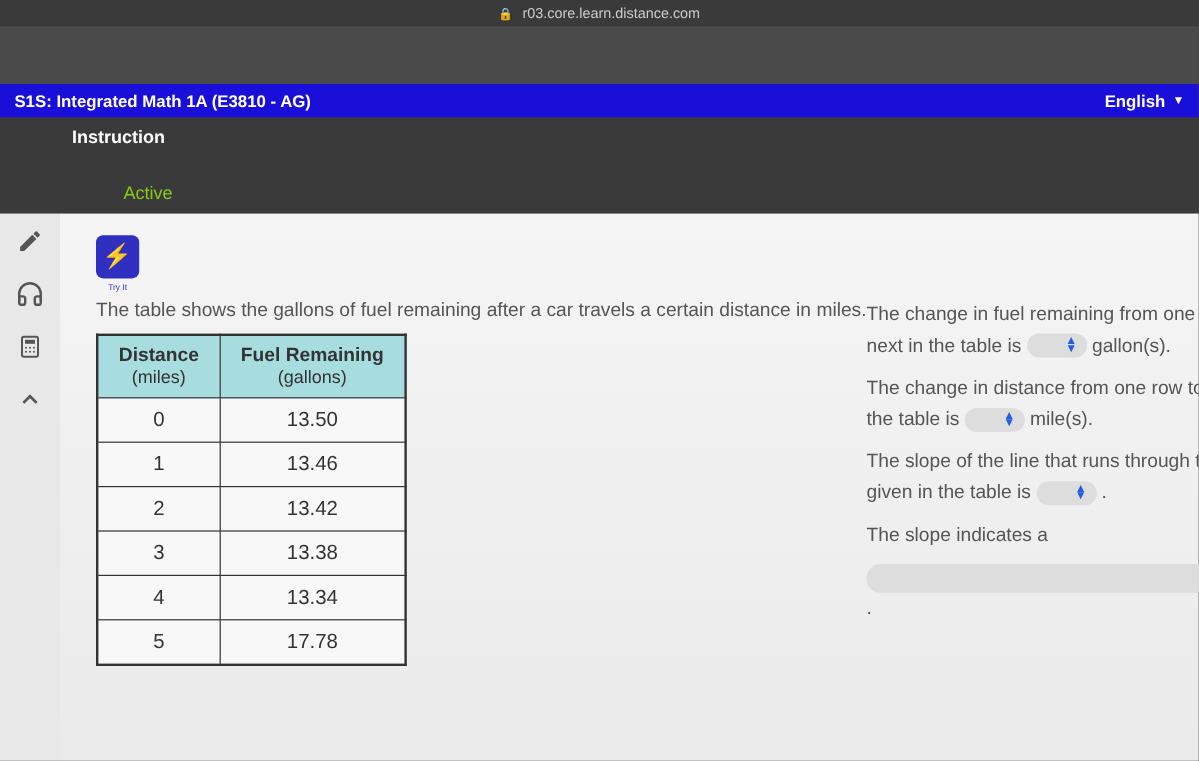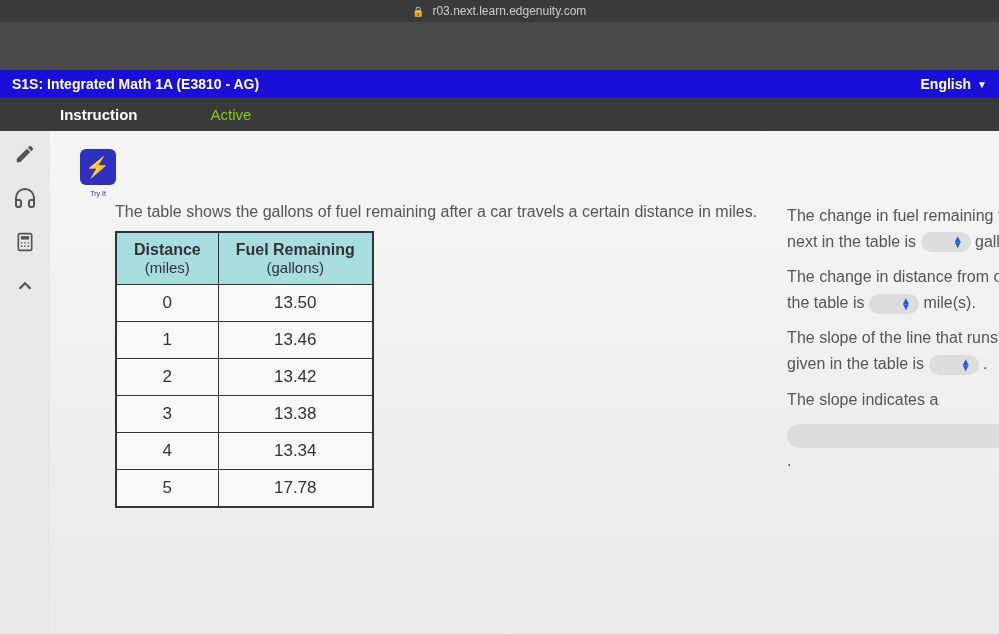--- a/index.html
+++ b/index.html
@@ -43,20 +43,21 @@
       font-weight: bold;
     }
     .lang-chevron { font-size: 10px; }
     .nav-tabs {
       background: #3a3a3a;
       color: #fff;
       padding: 8px 60px;
       display: flex;
       gap: 30px;
       font-size: 15px;
+      flex-direction: column;
     }
     .nav-tab-instruction { font-weight: bold; }
     .nav-tab-active { color: #84cc16; margin-left: 43px; }
     .main-container {
       display: flex;
       height: calc(100% - 72px);
     }
     .sidebar {
       width: 50px;
       background: #e8e8e8;
@@ -110,22 +111,20 @@
       bottom: -12px;
       white-space: nowrap;
     }
     .page-title {
       color: #e87722;
       font-size: 26px;
       font-weight: bold;
     }
     .content-body {
       display: flex;
-      gap: 30px;
-      margin-left: 35px;
     }
     .left-column {
       flex: 0 0 auto;
     }
     .right-column {
       flex: 1;
       color: #555;
       font-size: 16px;
       line-height: 1.6;
     }
@@ -197,21 +196,21 @@
       font-size: 14px;
       display: flex;
       align-items: center;
       gap: 4px;
     }
   </style>
 </head>
 <body>
 
 <div class="url-bar">
-  <span>r03.next.learn.edgenuity.com</span>
+  <span>r03.core.learn.distance.com</span>
 </div>
 
 <div class="course-header">
   <span class="course-title">S1S: Integrated Math 1A (E3810 - AG)</span>
   <div class="lang-selector">
     <span>English</span>
     <span class="lang-chevron">▼</span>
   </div>
 </div>
 

